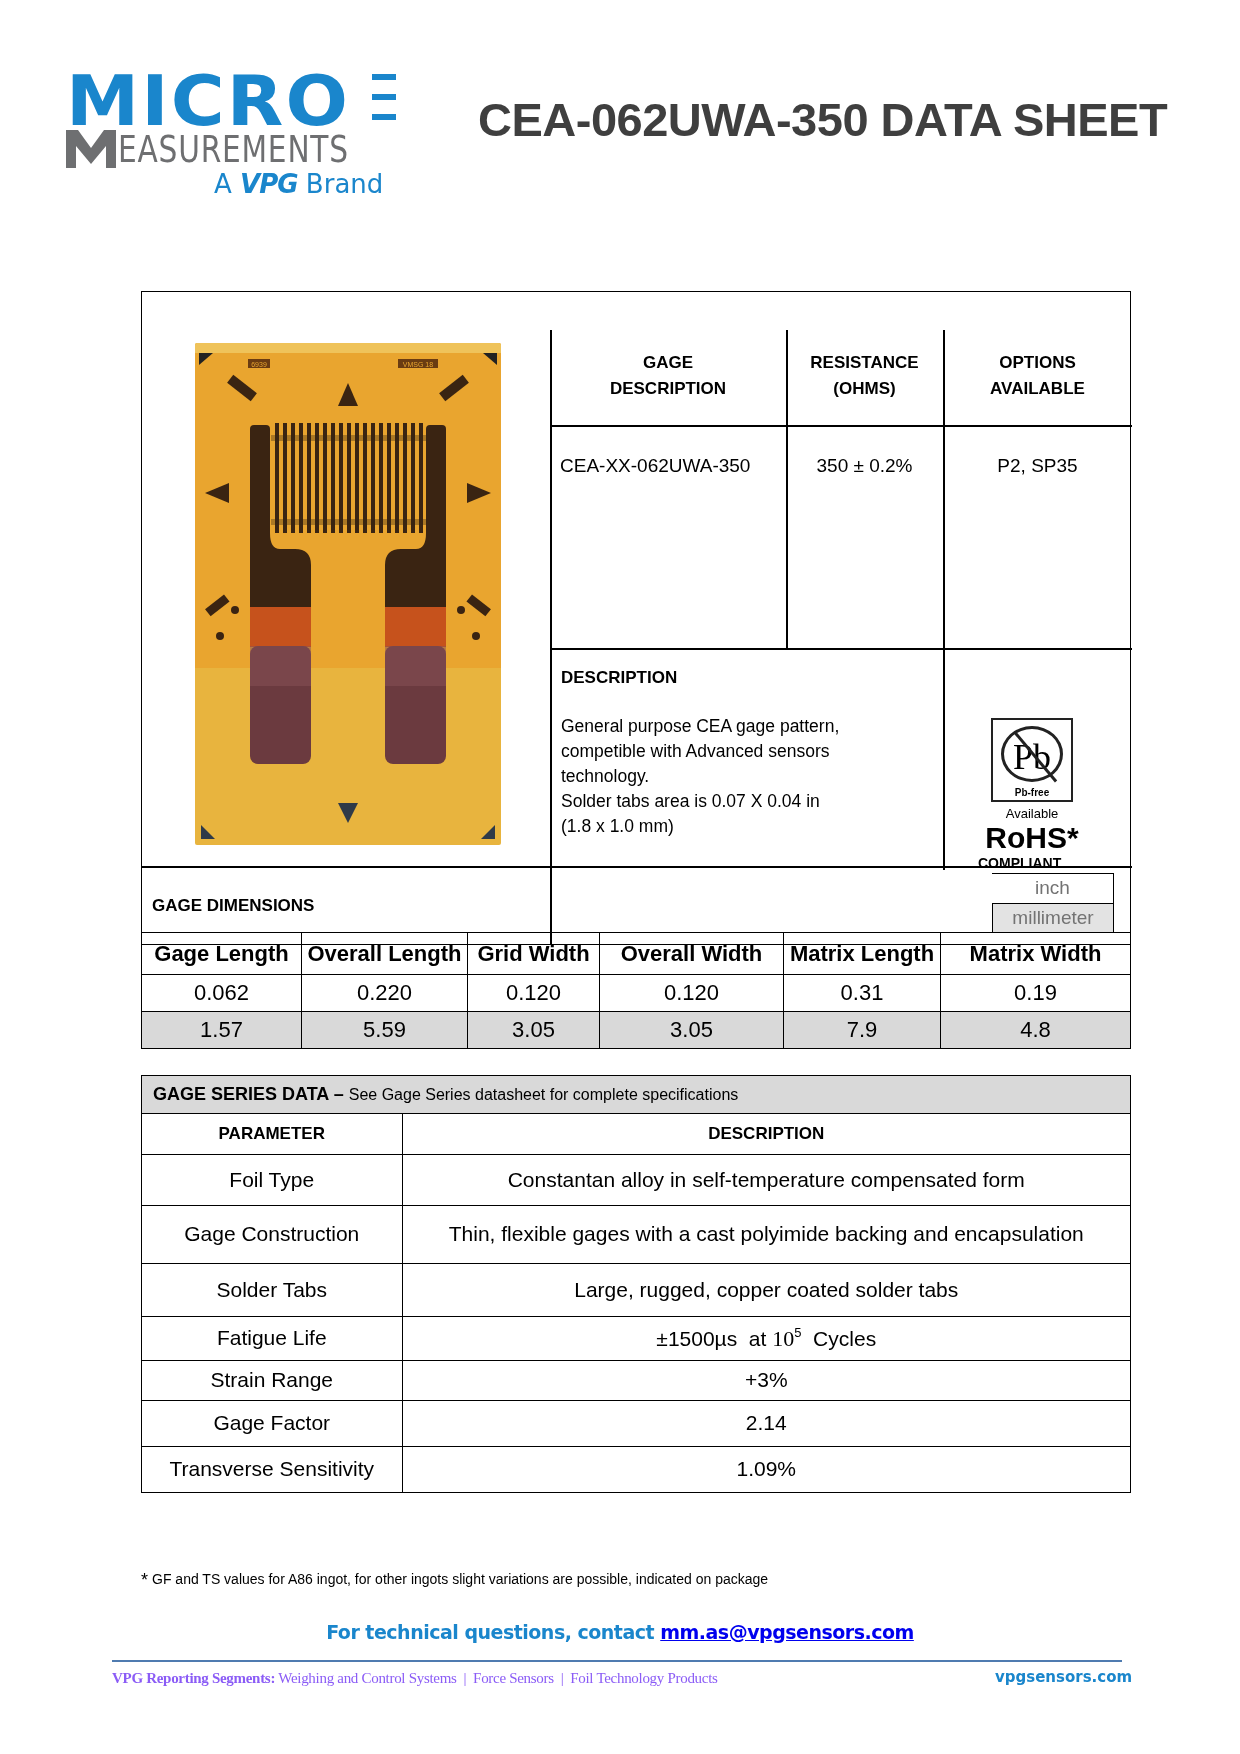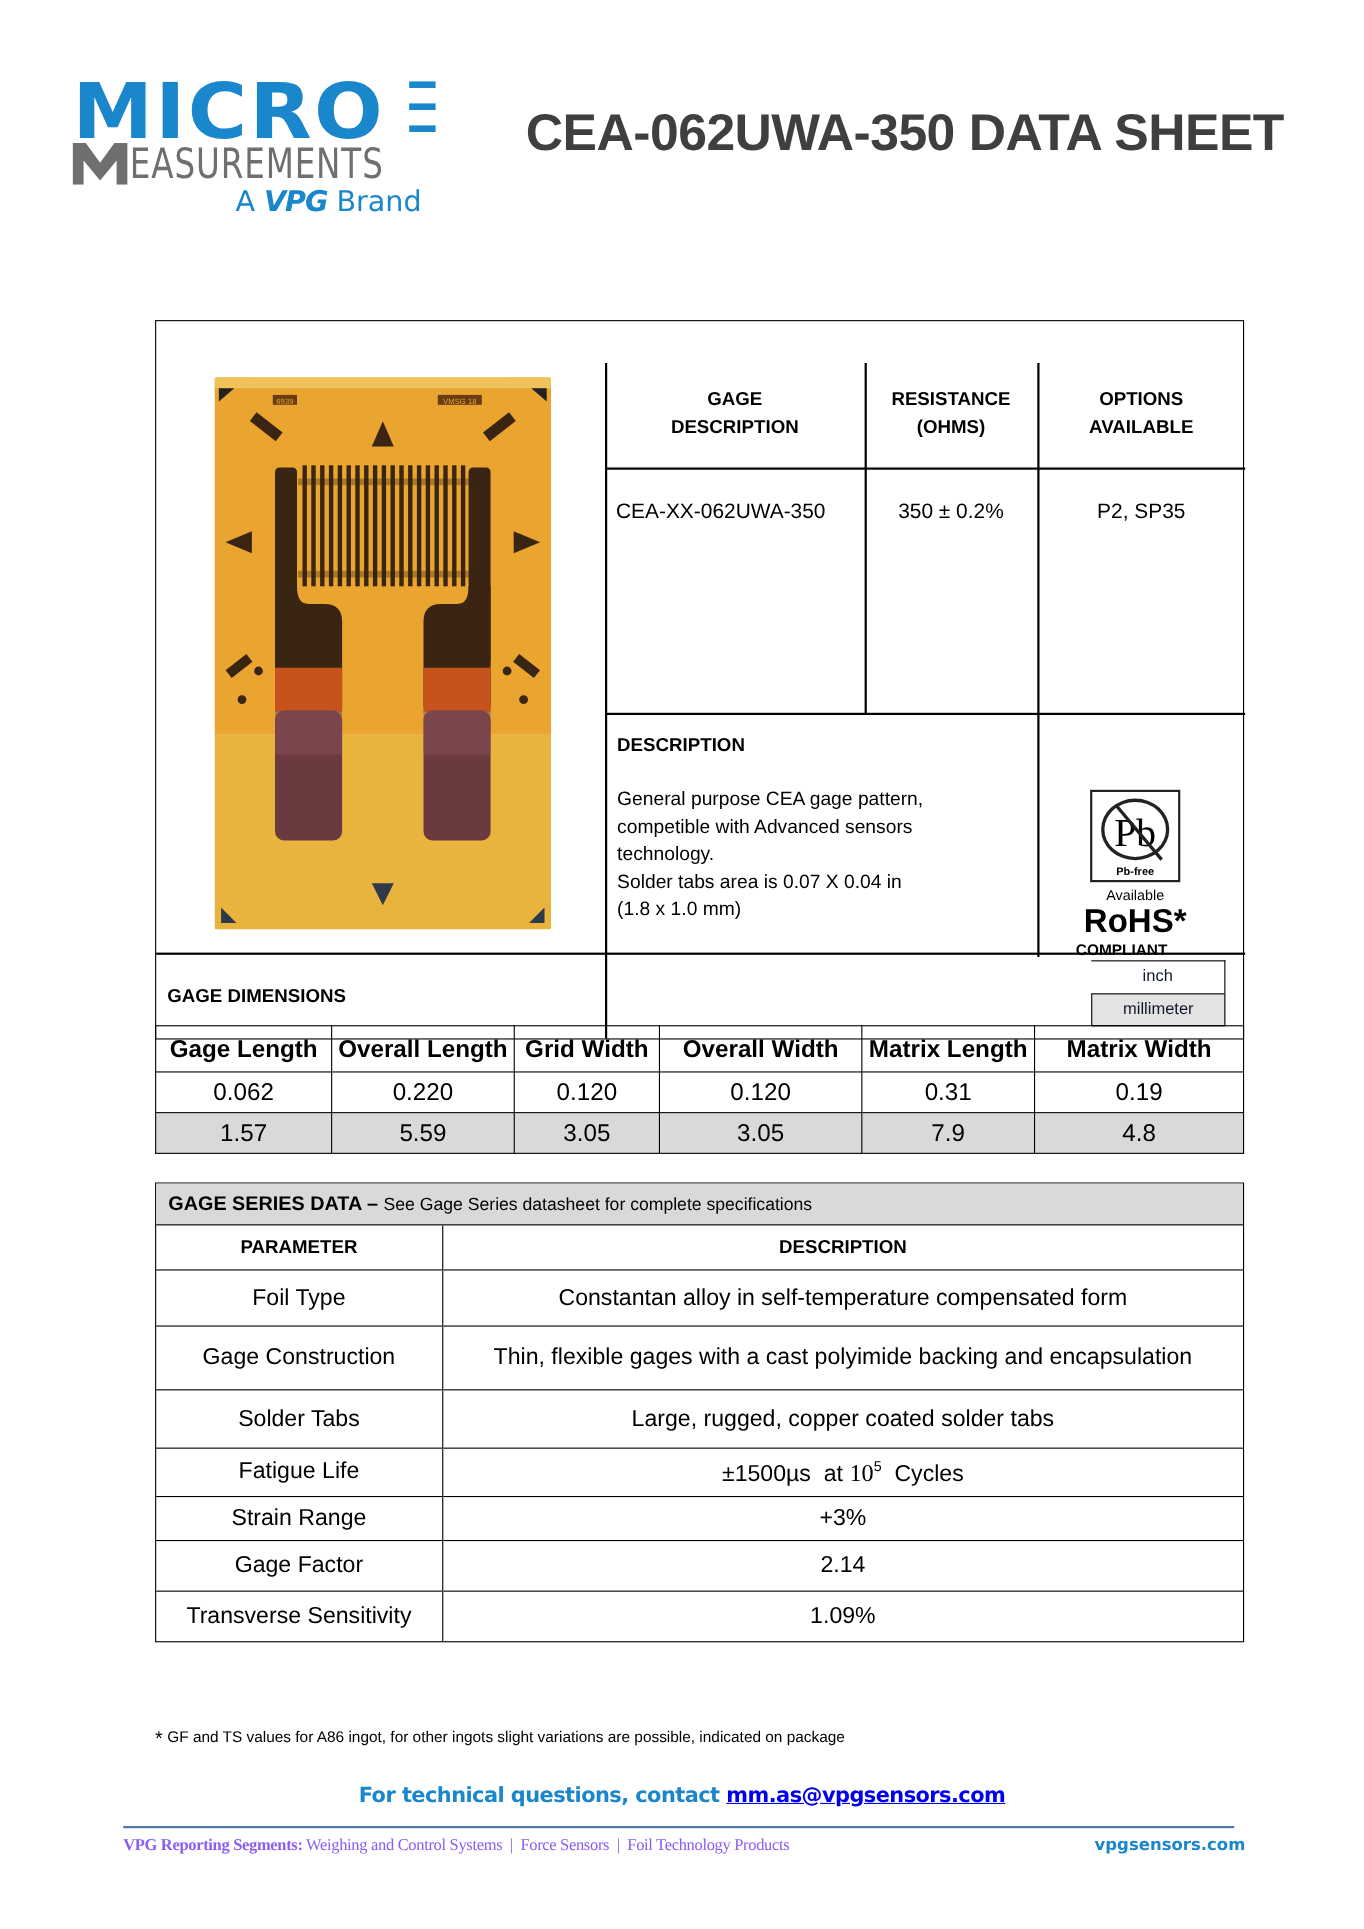--- a/index.html
+++ b/index.html
@@ -37,21 +37,21 @@
   .pb-box { position: absolute; left: 15px; top: 0; width: 82px; height: 84px; border: 2.5px solid #222; }
   .pb-circle { position: absolute; left: 8px; top: 6px; width: 62px; height: 56px; border: 3px solid #222; border-radius: 50%; }
   .pb-text { position: absolute; left: 0; top: 8px; width: 100%; font-family: "Liberation Serif", serif; font-size: 36px; line-height: 40px; color: #000000; }
   .pb-slash { position: absolute; left: 30px; top: -4px; width: 3px; height: 64px; background: #222; transform: rotate(-40deg); }
   .pb-free { position: absolute; left: 0; bottom: 2px; width: 100%; font-size: 10px; font-weight: bold; }
   .rohs-available { position: absolute; left: 0; top: 88px; width: 112px; font-size: 13px; }
   .rohs-big { position: absolute; left: 0; top: 104px; width: 112px; font-size: 30px; font-weight: bold; line-height: 32px; }
   .rohs-comp { position: absolute; left: 2px; top: 137px; width: 90px; font-size: 14px; font-weight: bold; text-align: left; }
 
   .unit-legend { position: absolute; left: 850px; top: 559px; width: 122px; }
-  .unit { height: 30px; border: 1.5px solid #000; font-size: 15px; text-align: center; line-height: 27px; color: #0f172a; }
+  .unit { height: 30px; border: 1.5px solid #000; font-size: 19px; text-align: center; line-height: 27px; color: #737373; }
   .unit.inch { border-left: none; border-bottom: none; }
   .unit.mm { background: #e3e3e3; }
 
   .dims-label { position: absolute; left: 10px; top: 561px; font-weight: bold; font-size: 17px; }
 
   
   .dims { position: absolute; left: 141px; top: 932px; width: 990px; border: 1.5px solid #000; border-top: none; border-collapse: collapse; }
   .dims td { border: 1.5px solid #000; text-align: center; font-size: 22px; height: 37px; }
   .dims tr.hdr td { font-weight: bold; height: 42px; }
   .dims tr.mm td { background: #d9d9d9; }

